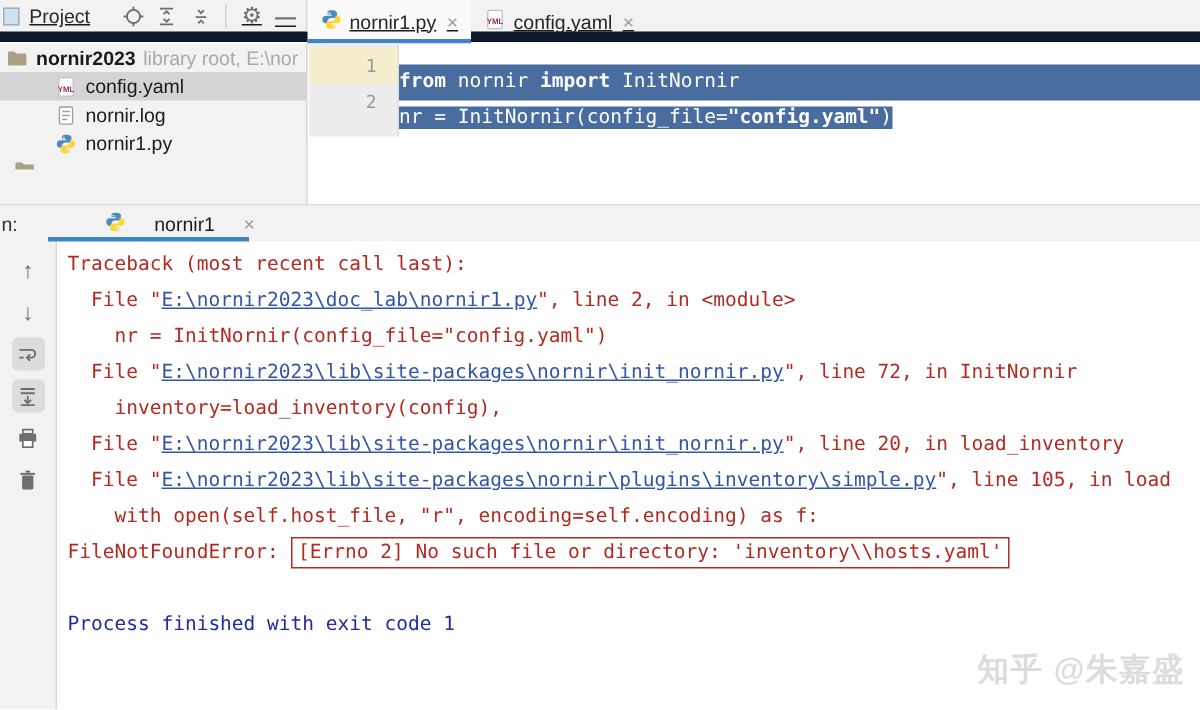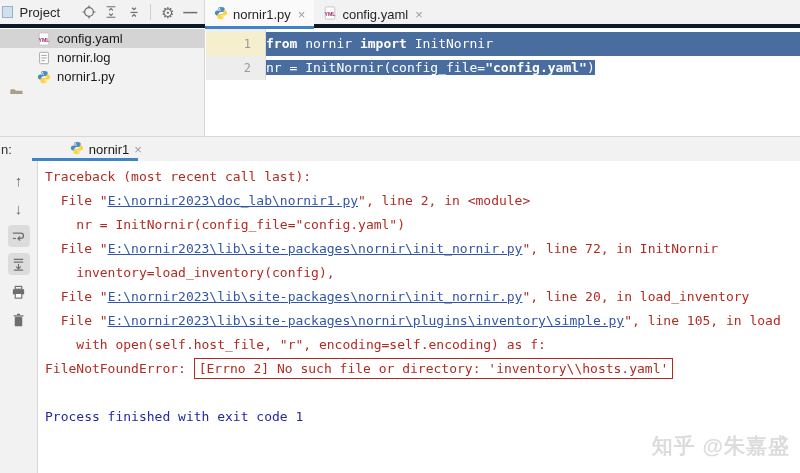--- a/index.html
+++ b/index.html
@@ -5,21 +5,21 @@
   * { margin:0; padding:0; box-sizing:border-box; }
   html,body { width:800px; height:473px; overflow:hidden; }
   body {
     font-family:"Liberation Sans","DejaVu Sans",sans-serif;
     font-size:13px; color:#1a1a1a; background:#fff; position:relative;
   }
   .mono { font-family:"DejaVu Sans Mono","Liberation Mono",monospace; }
 
   
   .topbar { position:absolute; left:0; top:0; width:800px; height:28px;
-    background:#f2f2f2; border-bottom:4px solid #0f172a; display:flex; }
+    background:#f2f2f2; border-bottom:7px solid #0f172a; display:flex;text-decoration:underline; }
   .proj-header { width:205px; display:flex; align-items:center; gap:7px;
     padding:0 6px 0 2px; border-right:1px solid #d8d8d8; }
   .proj-header .title { color:#262626; margin-right:14px; }
   .hicon { width:18px; height:18px; display:inline-flex; align-items:center;
     justify-content:center; color:#6e6e6e; cursor:pointer; }
   .hicon svg { width:14px; height:14px; }
   .vdiv { width:1px; height:16px; background:#cfcfcf; margin:0 2px; }
   .gear-glyph { font-size:15px; line-height:1; }
   .minus-glyph { font-size:14px; font-weight:bold; }
   .winicon { width:12px; height:12px; border:1px solid #9ab0c8; background:#cfe0f0;
@@ -51,32 +51,32 @@
 
   
   .editor { position:absolute; left:206px; top:29px; width:594px; height:107px;
     background:#ffffff; }
   .editor-inner { display:flex; }
   .gutter { width:60px; background:#ededed; border-right:1px solid #dcdcdc;
     padding-top:3px; }
   .gutter .gline { height:24px; line-height:24px; text-align:right;
     padding-right:14px; color:#999; font-size:12px; }
   .gutter .gline.hl { background:var(--gutter_active); }
-  .codecol { flex:1; padding-top:3px; overflow:hidden; }
+  .codecol { flex:1; padding-top:14px; overflow:hidden; }
   .codeline { height:24px; line-height:24px; font-size:13px; white-space:pre; }
   .codeline .sel { background:var(--selection); color:#fff; }
   .codeline .sel.full { display:block; }
   .codeline .kw, .codeline .str { font-weight:bold; }
 
   
   .runpanel { position:absolute; left:0; top:136px; width:800px; height:337px;
     background:#fff; border-top:1px solid #d8d8d8; }
   .run-header { height:24px; background:#f2f2f2; display:flex; align-items:center; }
   .run-label { color:#333; padding:0 4px 0 1px; }
-  .run-tab { display:flex; align-items:center; gap:5px; padding:0 8px; height:24px;
+  .run-tab { display:flex; align-items:center; gap:19px; padding:0 8px; height:24px;
     position:relative; margin-left:46px; cursor:pointer; }
   .run-tab svg { width:14px; height:14px; }
   .run-tab .close { color:#9a9a9a; }
   .run-tab::after { content:""; position:absolute; left:-30px; right:12px;
     bottom:0; height:3px; background:var(--accent); }
   .run-body { display:flex; height:312px; }
   .run-toolbar { width:38px; background:#f2f2f2; border-right:1px solid #d8d8d8;
     display:flex; flex-direction:column; align-items:center; padding-top:8px; gap:6px; }
   .ticon { width:22px; height:22px; display:flex; align-items:center;
     justify-content:center; color:#6e6e6e; border-radius:4px; cursor:pointer;
@@ -141,20 +141,29 @@
             <rect x="2.5" y="1" width="11" height="14" rx="1.2" fill="#fff" stroke="#c0c0c0"></rect>
             <text x="8" y="11.5" font-size="6" font-weight="bold" fill="#9C2B66" text-anchor="middle" font-family="Liberation Sans,sans-serif">YML</text>
           </svg></span>
         <span>config.yaml</span>
         <span class="close">×</span>
       </div>
     </div>
 </div>
 
 <div class="tree" id="tree">
+    <div class="tree-row" style="padding-left: 3px;">
+      <span class="ficon">
+        <svg viewBox="0 0 16 16">
+          <path fill="#A8A185" d="M1.5 3.6c0-.6.4-1 1-1h3.8l1.6 1.6h6.6c.6 0 1 .4 1 1v7.2c0 .6-.4 1-1 1h-12c-.6 0-1-.4-1-1z"></path>
+        </svg>
+      </span>
+      <span class="lbl bold">nornir2023</span>
+      <span class="suffix">library root, E:\nor</span>
+    </div>
     <div class="tree-row selected" style="padding-left: 36px;">
       <span class="ficon">
         <svg viewBox="0 0 16 16">
           <rect x="2.5" y="1" width="11" height="14" rx="1.2" fill="#fff" stroke="#c0c0c0"></rect>
           <text x="8" y="11.5" font-size="6" font-weight="bold" fill="#9C2B66" text-anchor="middle" font-family="Liberation Sans,sans-serif">YML</text>
         </svg>
       </span>
       <span class="lbl">config.yaml</span>
     </div>
     <div class="tree-row" style="padding-left: 36px;">

